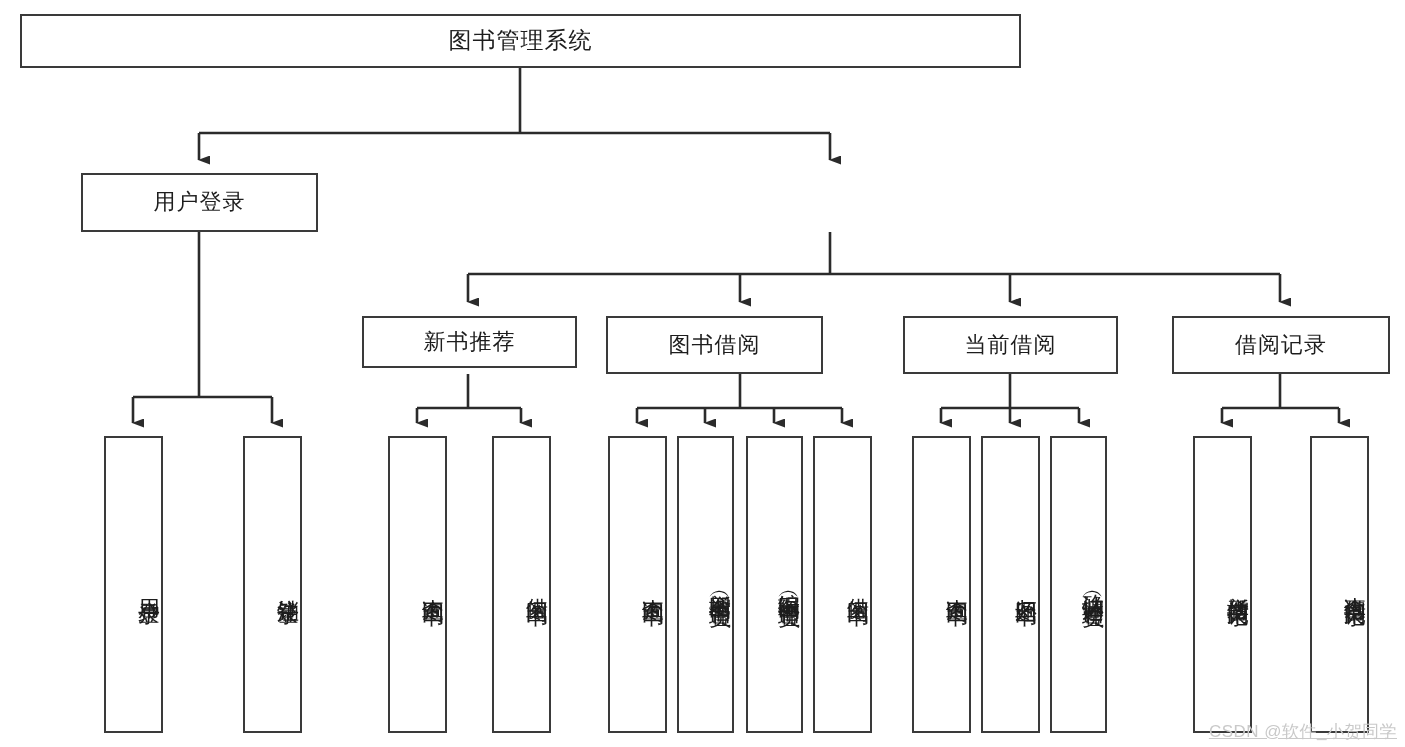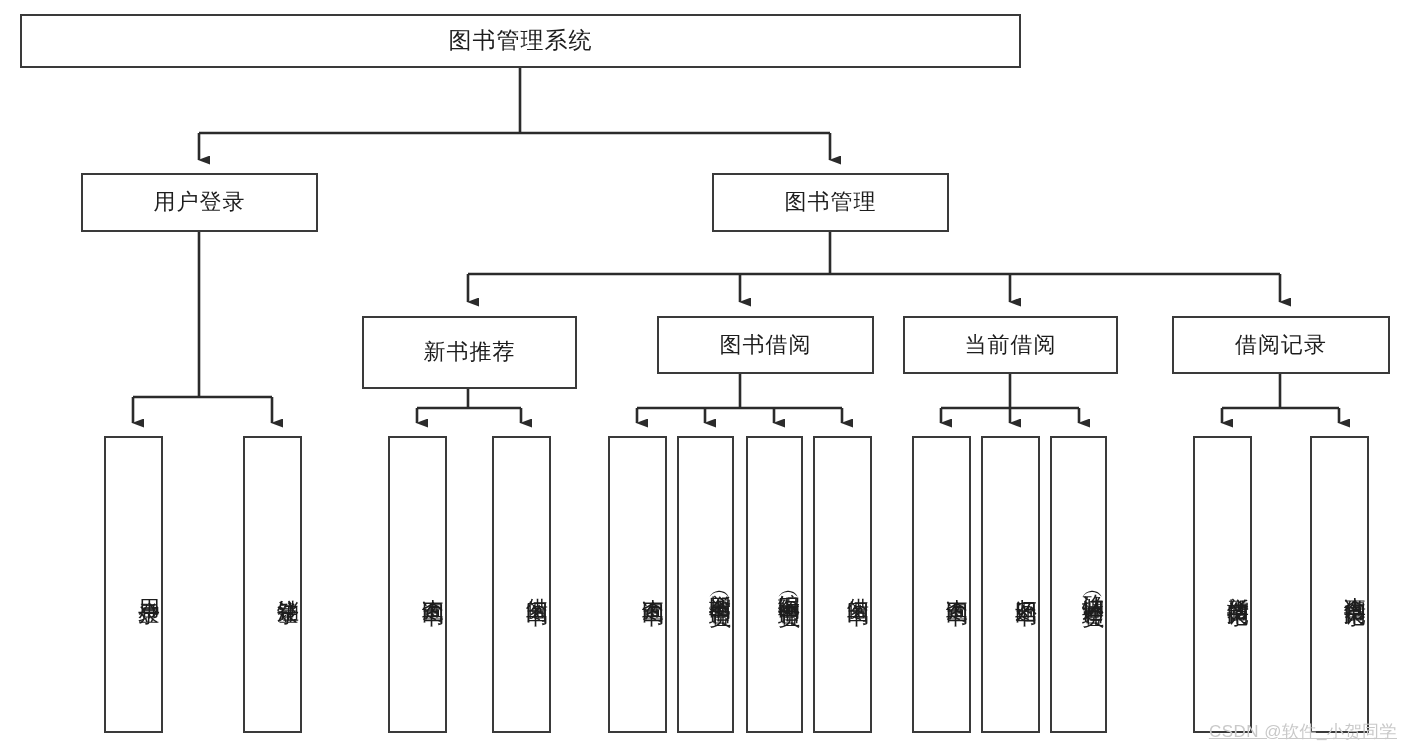--- a/index.html
+++ b/index.html
@@ -127,28 +127,25 @@
     </g>
   </svg>
 
   <div class="node h root" style="left:20px; top:14px; width:1001px; height:54px;text-align:center;">
     <span>图书管理系统</span>
   </div>
 
   <div class="node h" style="left:81px; top:173px; width:237px; height:59px;">
     <span>用户登录</span>
   </div>
-  <div class="node h" style="left:712px; top:173px; width:237px; height:59px;">
-    <span>图书管理</span>
-  </div>
 
-  <div class="node h" style="left:362px; top:316px; width:215px; height:73px;">
+  <div class="node h" style="left:362px; top:316px; width:215px; height:52px;">
     <span>新书推荐</span>
   </div>
-  <div class="node h" style="left:657px; top:316px; width:217px; height:58px;">
+  <div class="node h" style="left:606px; top:316px; width:217px; height:58px;">
     <span>图书借阅</span>
   </div>
   <div class="node h" style="left:903px; top:316px; width:215px; height:58px;justify-content:center;">
     <span>当前借阅</span>
   </div>
   <div class="node h" style="left:1172px; top:316px; width:218px; height:58px;">
     <span>借阅记录</span>
   </div>
 
   <div class="node v" style="left:104px; top:436px; width:59px; height:297px;">

